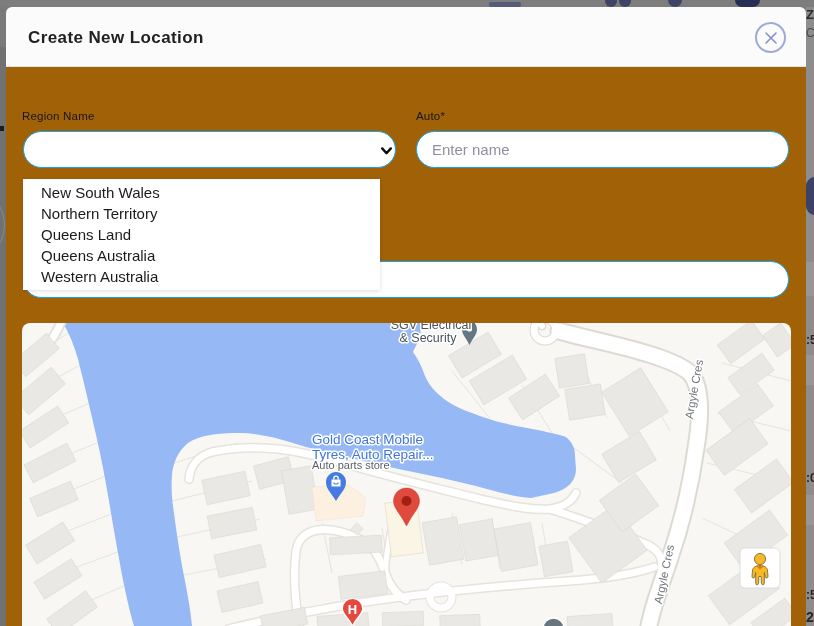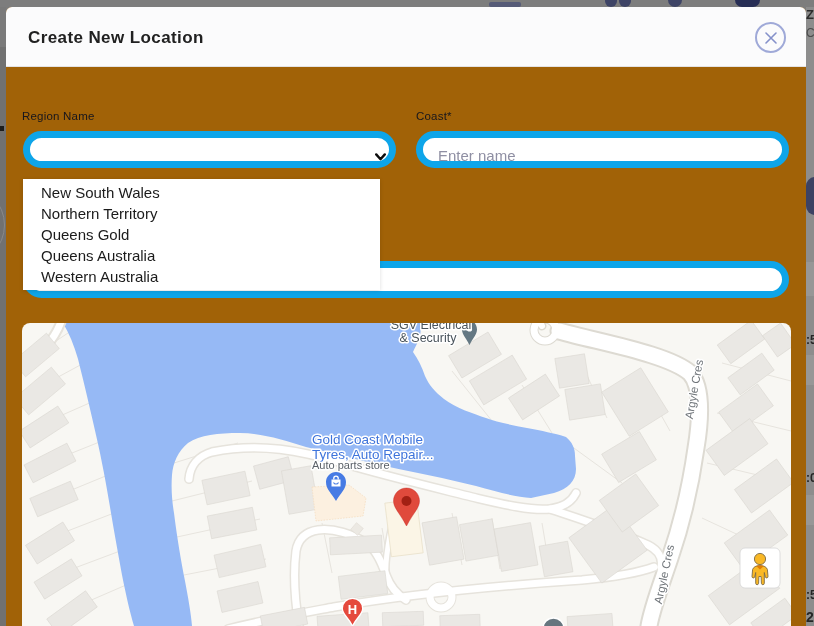--- a/index.html
+++ b/index.html
@@ -17,21 +17,21 @@
            background:#a16207; border-radius:6px 6px 0 0; }
   #mhead { position:absolute; left:0; top:0; width:100%; height:60px;
            background:#fbfbfc; border-bottom:1px solid #e3e3e5; border-radius:6px 6px 0 0; }
   #mtitle { position:absolute; left:22px; top:21px; font-size:17px; font-weight:bold;
             letter-spacing:.4px; color:#212121; }
   #mclose { position:absolute; left:749px; top:15px; width:31px; height:31px;
             border:2px solid #9fa9d8; border-radius:50%; }
   #mclose svg { position:absolute; left:7.5px; top:7.5px; }
 
   .lbl { position:absolute; font-size:11.5px; font-weight:normal; color:#17161d; letter-spacing:.2px; }
-  .pill { position:absolute; height:37px; background:#fff; border:7px solid #0ea5e9; border-radius:18.5px; }
+  .pill { position:absolute; height:37px; background:#fff; border:1px solid #0ea5e9; border-radius:18.5px; }
   #ph-name { position:absolute; left:15px; top:9px; font-size:15px; color:#8f8fa3; }
 
   
   #dd { position:absolute; left:17px; top:172px; width:357px; background:#fff;
         box-shadow:0 1px 4px rgba(0,0,0,.14); padding:3px 0; }
   #dd div { height:21px; line-height:21px; padding-left:18px; font-size:15px; color:#1b1b1b; white-space:nowrap; }
 
   
   #map { position:absolute; left:16px; top:316px; width:769px; height:303px;
          border-radius:8px 8px 0 0; overflow:hidden; }
@@ -69,37 +69,37 @@
   <div id="mhead">
     <div id="mtitle">Create New Location</div>
     <div id="mclose">
       <svg width="12" height="12" viewBox="0 0 12 12">
         <path d="M1,1 L11,11 M11,1 L1,11" stroke="#8591ca" stroke-width="1.6" stroke-linecap="round"></path>
       </svg>
     </div>
   </div>
 
   <div class="lbl" style="left:16px; top:103px;">Region Name</div>
-  <div class="lbl" style="left:410px; top:103px;">Coast*</div>
+  <div class="lbl" style="left:410px; top:103px;">Auto*</div>
 
   <div class="pill" style="left:17px; top:123.5px; width:373px;">
     <svg style="position:absolute; right:3.5px; top:15px;" width="11" height="8" viewBox="0 0 11 8">
       <path d="M1.2,1.4 L5.5,6.2 L9.8,1.4" fill="none" stroke="#0c0c0c" stroke-width="2.4" stroke-linecap="round" stroke-linejoin="round"></path>
     </svg>
   </div>
   <div class="pill" style="left:410px; top:123.5px; width:373px;">
     <div id="ph-name">Enter name</div>
   </div>
 
   <div class="pill" style="left:17px; top:254px; width:766px;"></div>
 
   <div id="dd">
     <div>New South Wales</div>
     <div>Northern Territory</div>
-    <div>Queens Gold</div>
+    <div>Queens Land</div>
     <div>Queens Australia</div>
     <div>Western Australia</div>
   </div>
 
   <div id="map">
       <svg width="769" height="303" viewBox="0 0 769 303" style="position:absolute;left:0;top:0;">
         <rect x="0" y="0" width="769" height="303" fill="#f8f7f3"></rect>
         <g stroke="#e7e4de" stroke-width="1" fill="none">
           <path d="M52,6 L10,34"></path>
           <path d="M62,40 L14,66"></path>

